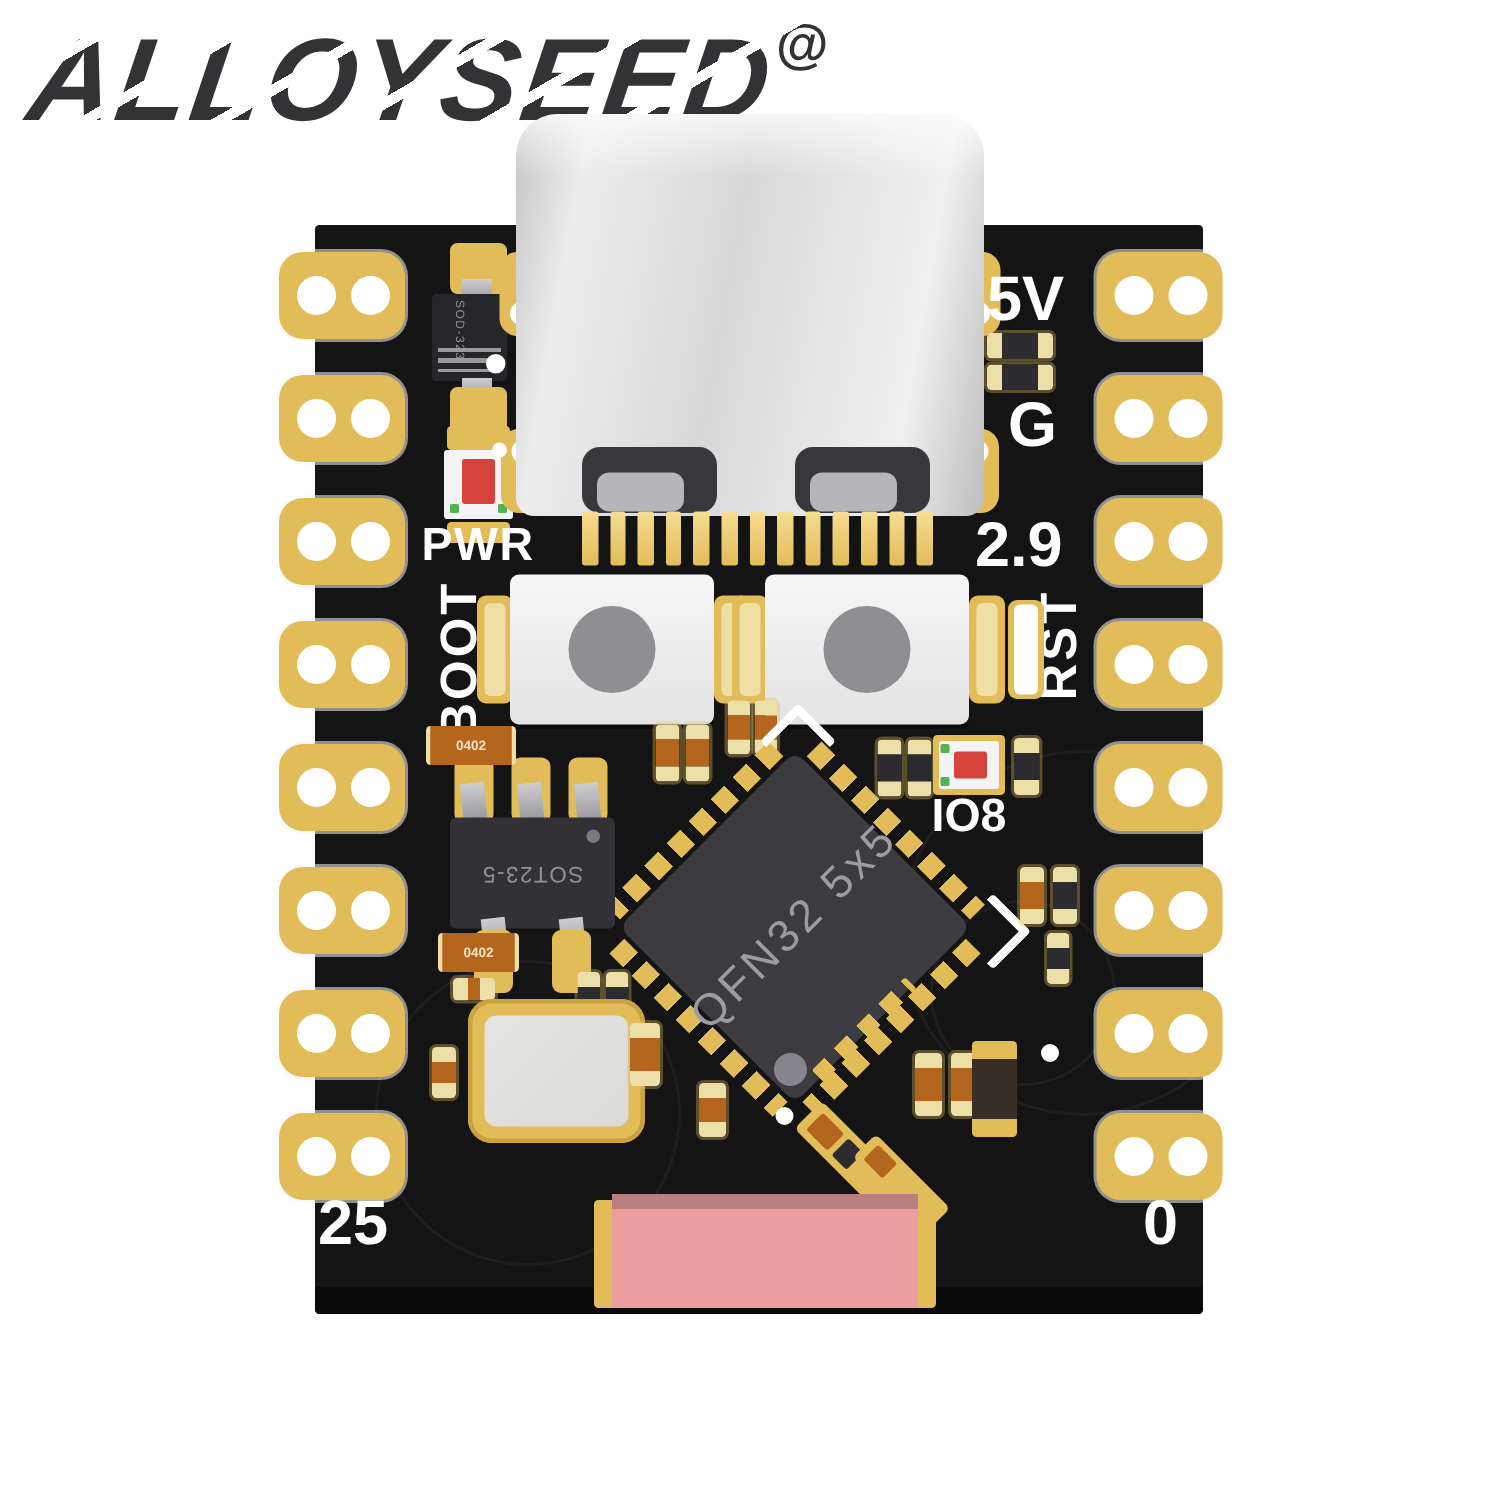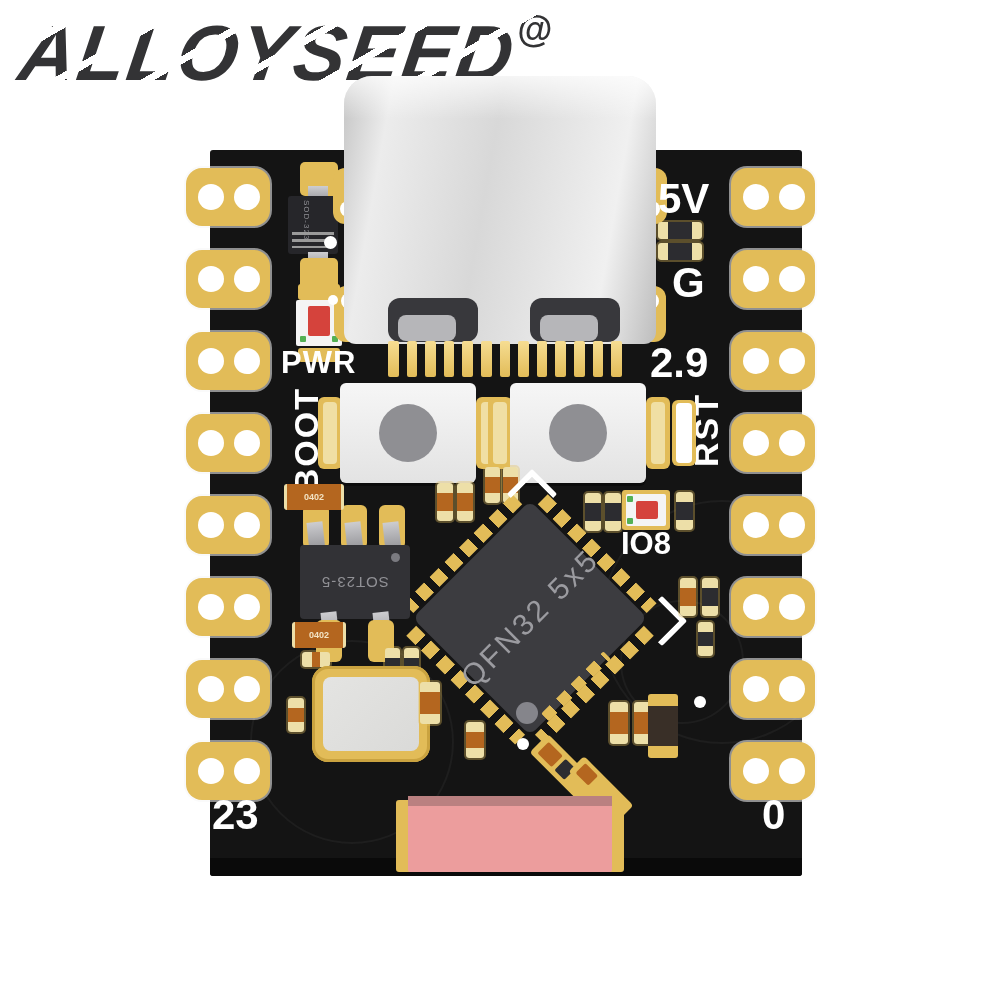--- a/index.html
+++ b/index.html
@@ -459,16 +459,16 @@
     </div>
 
   <div class="via" style="left:324px; top:236px; width:13px; height:13px;"></div>
   <div class="via" style="left:328px; top:295px; width:10px; height:10px;"></div>
   <div class="via" style="left:517px; top:738px; width:12px; height:12px;"></div>
   <div class="via" style="left:694px; top:696px; width:12px; height:12px;"></div>
 
   <div class="ant-base"></div>
   <div class="ant-body"></div>
 
-  <div class="lbl" style="left:212px; top:794px; font-size:42px;">23</div>
+  <div class="lbl" style="left:212px; top:794px; font-size:42px;">25</div>
   <div class="lbl" style="left:762px; top:794px; font-size:42px;">0</div>
 
 </div>
 
 </body></html>

